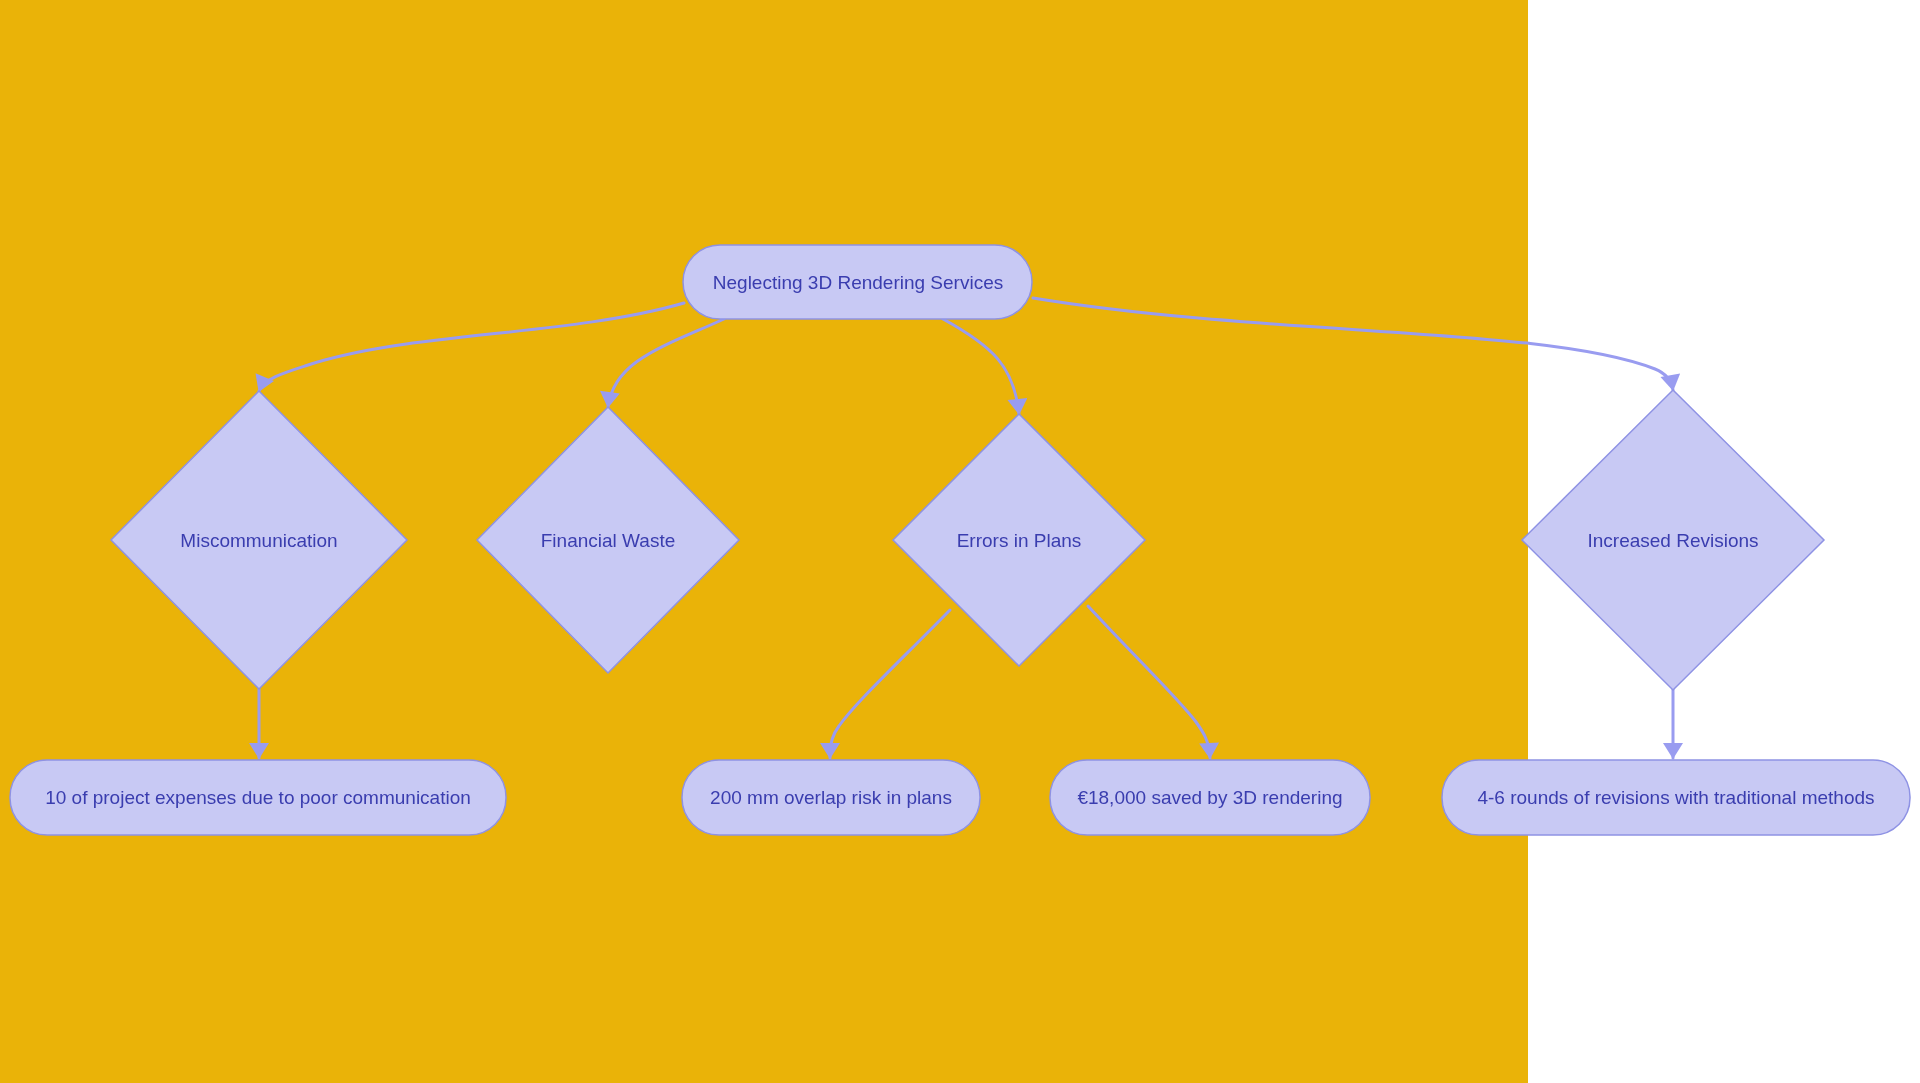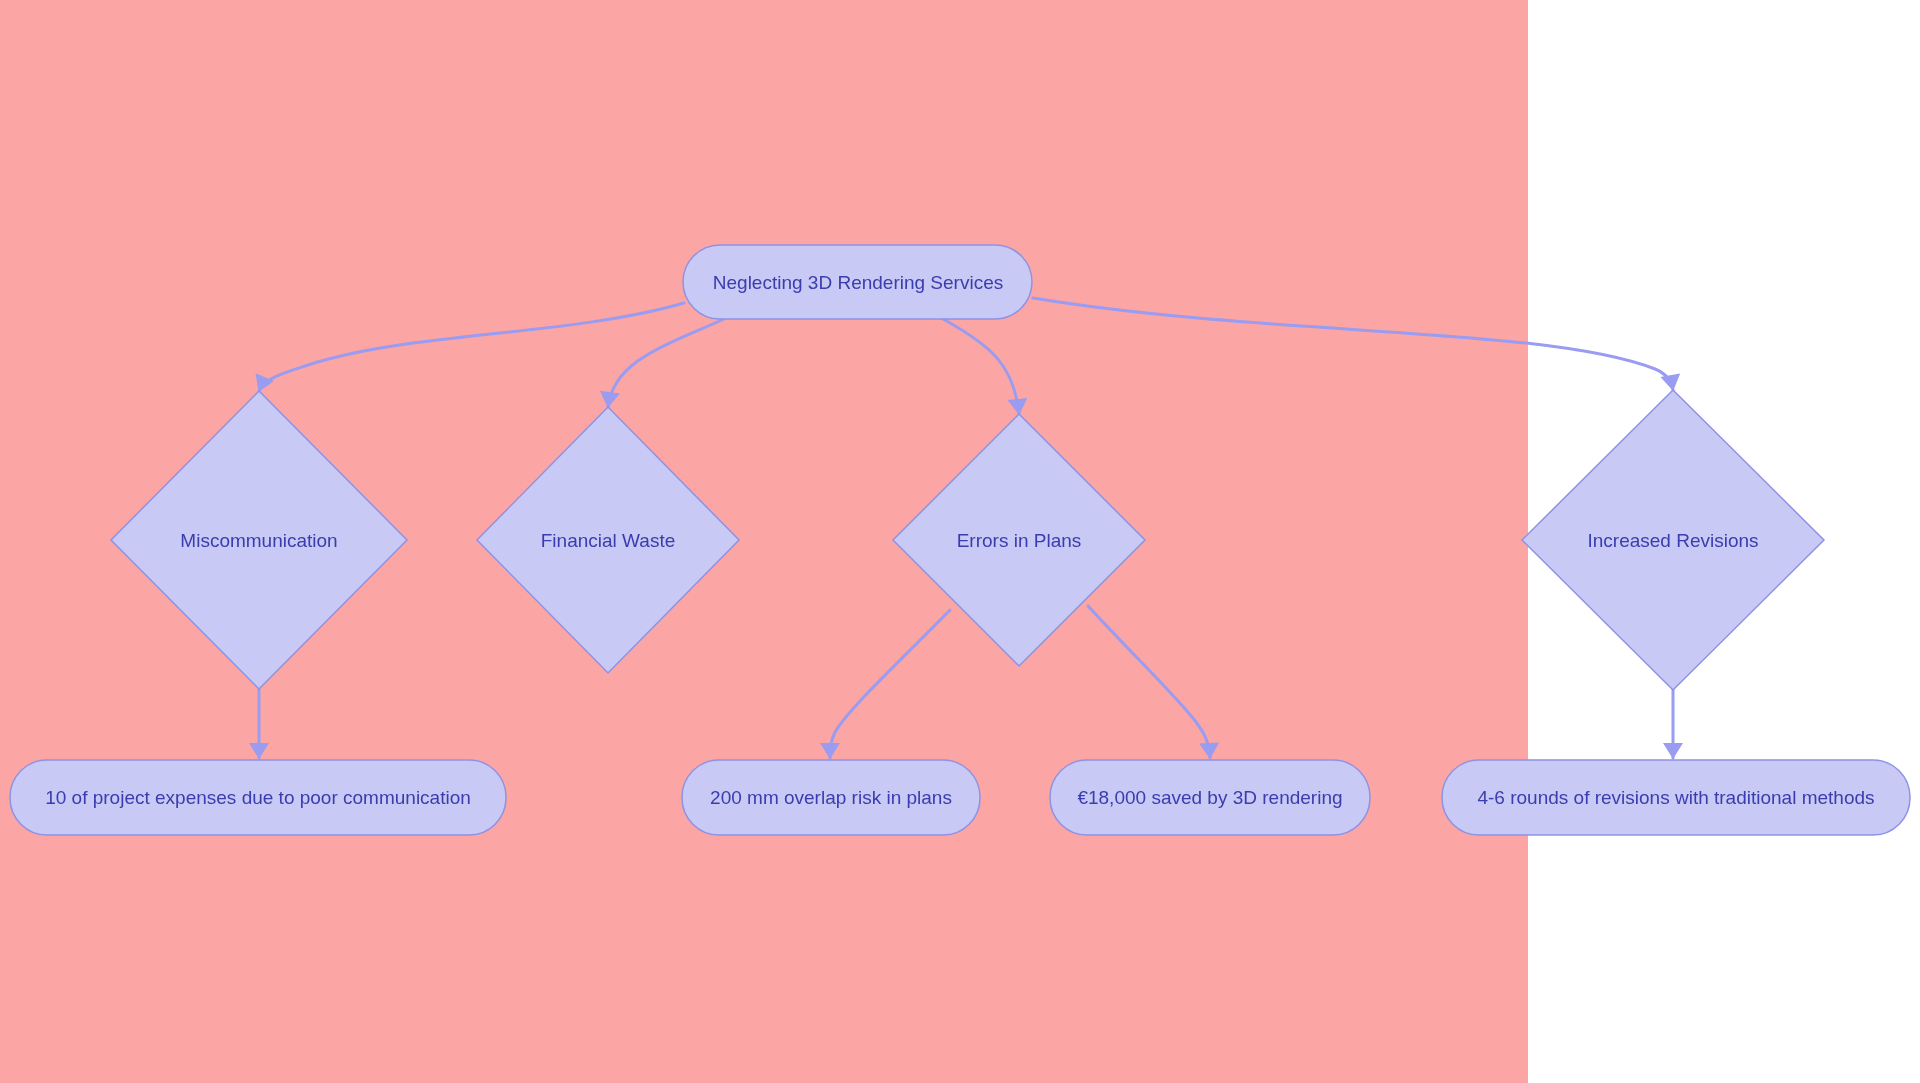--- a/index.html
+++ b/index.html
@@ -7,21 +7,21 @@
     padding: 0;
     background: #ffffff;
     width: 1920px;
     height: 1083px;
     overflow: hidden;
   }
   .canvas-wrap {
     position: relative;
     width: 1528px;
     height: 1083px;
-    background: #fca5a5;
+    background: #eab308;
   }
   svg { display: block; }
   .edge {
     fill: none;
     stroke: #999cf0;
     stroke-width: 3;
     stroke-linecap: round;
   }
   .node-shape {
     fill: #c8c9f4;

